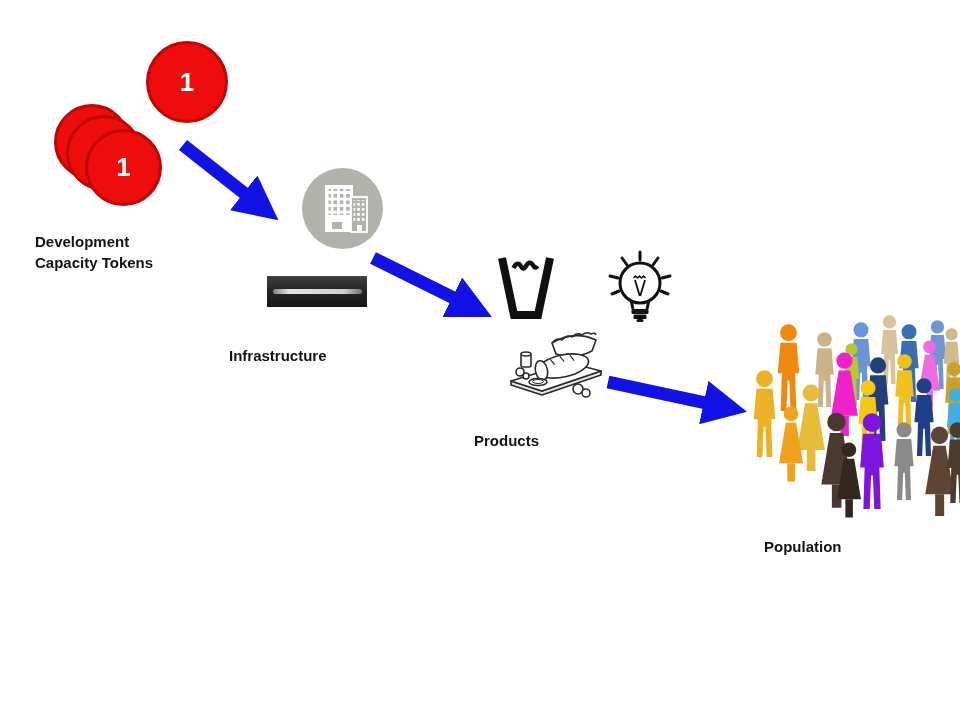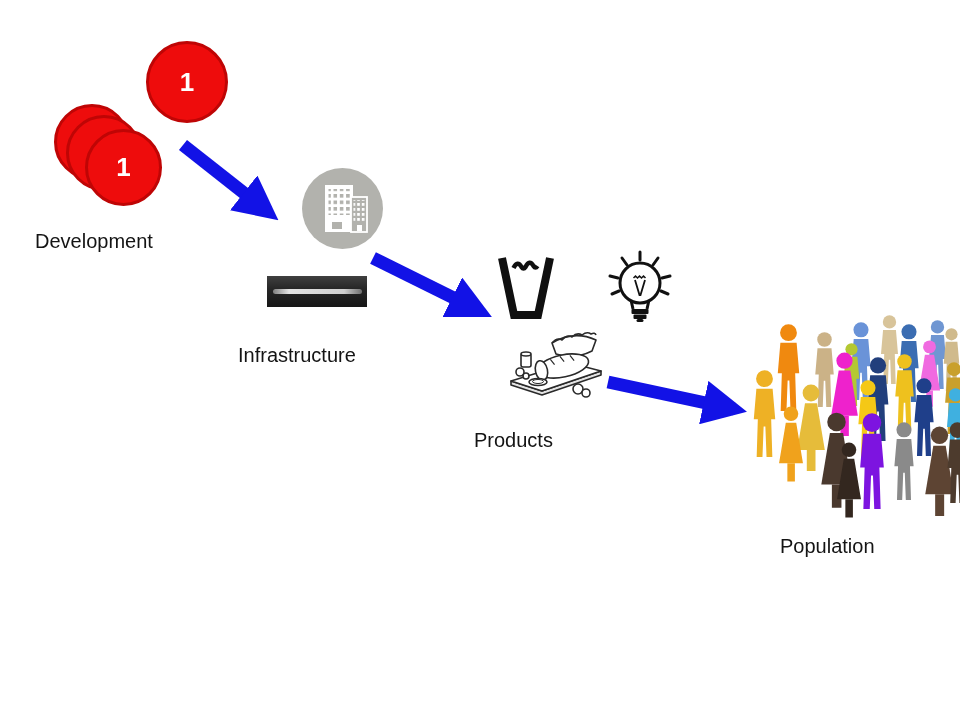--- a/index.html
+++ b/index.html
@@ -8,25 +8,25 @@
   .abs{position:absolute;}
   
   .token{position:absolute;border-radius:50%;background:#ee0c0c;border:3px solid #bf0505;
          box-sizing:border-box;display:flex;align-items:center;justify-content:center;
          color:#ffffff;font-weight:700;font-size:26px;}
   .t-back  {left:54px; top:104px;width:76px;height:76px;}
   .t-mid   {left:66px; top:115px;width:76px;height:76px;}
   .t-front {left:85px; top:129px;width:77px;height:77px;}
   .t-single{left:146px;top:41px; width:82px;height:82px;}
   
-  .label{position:absolute;font-weight:400;font-size:20px;line-height:21px;color:#141414;}
+  .label{position:absolute;font-weight:700;font-size:15px;line-height:21px;color:#141414;}
   .lbl-dev{left:35px;top:231px;}
-  .lbl-infra{left:238px;top:345px;text-align:center;}
+  .lbl-infra{left:229px;top:345px;text-align:center;}
   .lbl-prod{left:474px;top:430px;}
-  .lbl-pop{left:780px;top:536px;}
+  .lbl-pop{left:764px;top:536px;}
   
   .road{position:absolute;left:267px;top:276px;width:100px;height:31px;
         background:linear-gradient(180deg,#404040 0%,#272727 40%,#161616 100%);}
   .road::after{content:"";position:absolute;left:6px;right:5px;top:13px;height:5px;border-radius:3px;
         background:linear-gradient(90deg,#808080 0%,#e3e3e3 18%,#cfcfcf 80%,#6f6f6f 100%);}
   .arrows{position:absolute;left:0;top:0;pointer-events:none;}
   .crowd{position:absolute;left:748px;top:308px;overflow:visible;}
 </style>
 </head>
 <body>
@@ -48,20 +48,21 @@
   <div class="token t-mid"></div>
   <div class="token t-front">
     <span>1</span>
   </div>
   <div class="token t-single">
     <span>1</span>
   </div>
 
   <div class="label lbl-dev">
     <span style="display:block">Development</span>
+    <span style="display:block">Capacity Tokens</span>
   </div>
 
   <svg class="abs" style="left:302px;top:168px" width="81" height="81" viewBox="0 0 81 81">
     <defs>
       <pattern id="winL" width="6.3" height="6.5" patternUnits="userSpaceOnUse">
         <rect width="3.6" height="3.6" fill="#b2b2ad"></rect>
       </pattern>
       <pattern id="winR" width="4.6" height="5" patternUnits="userSpaceOnUse">
         <rect width="2.6" height="2.8" fill="#ffffff"></rect>
       </pattern>

